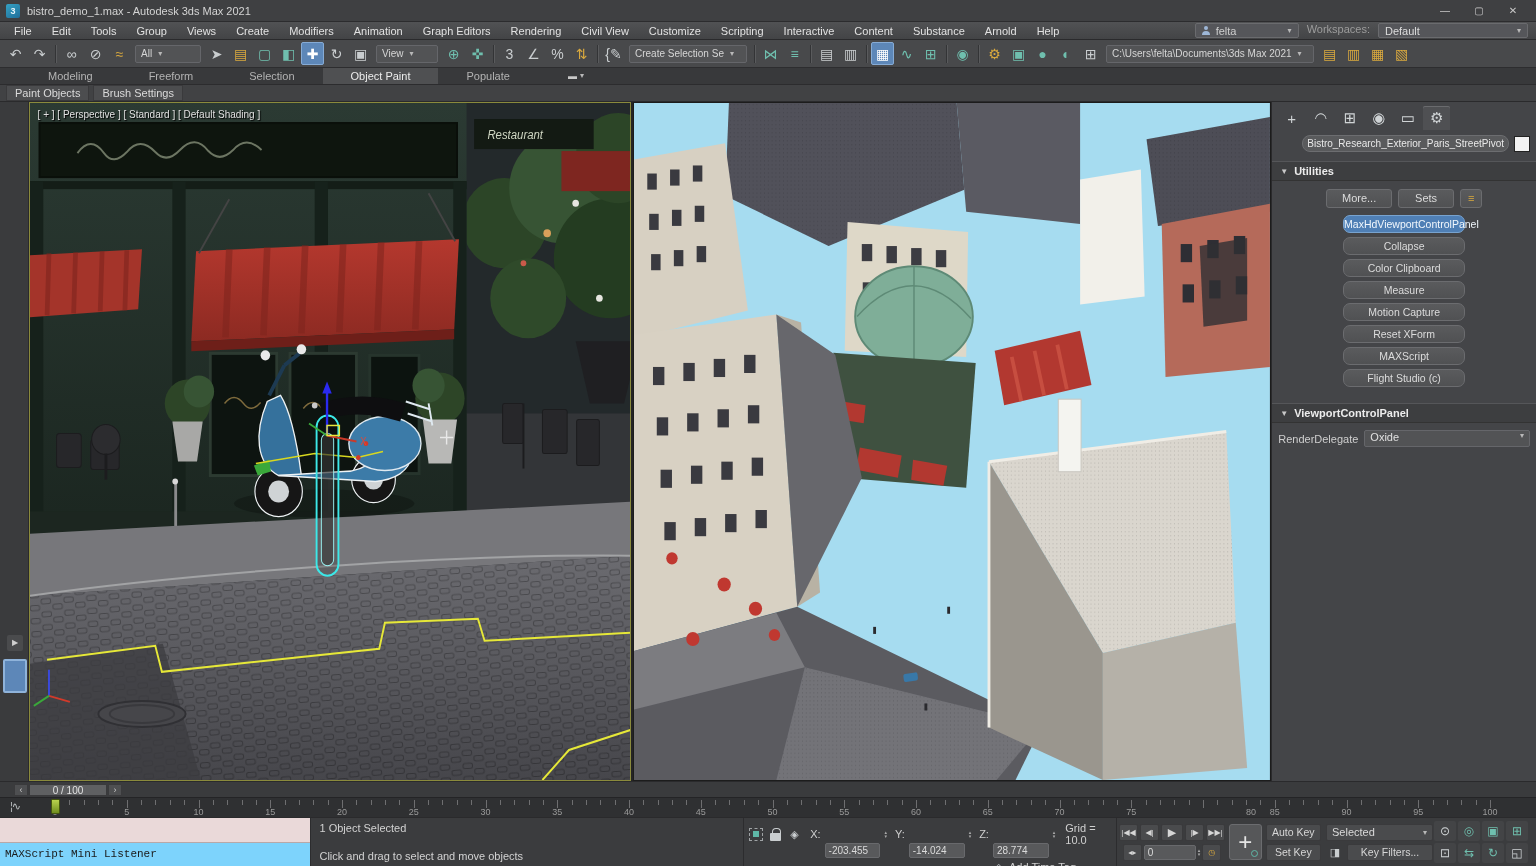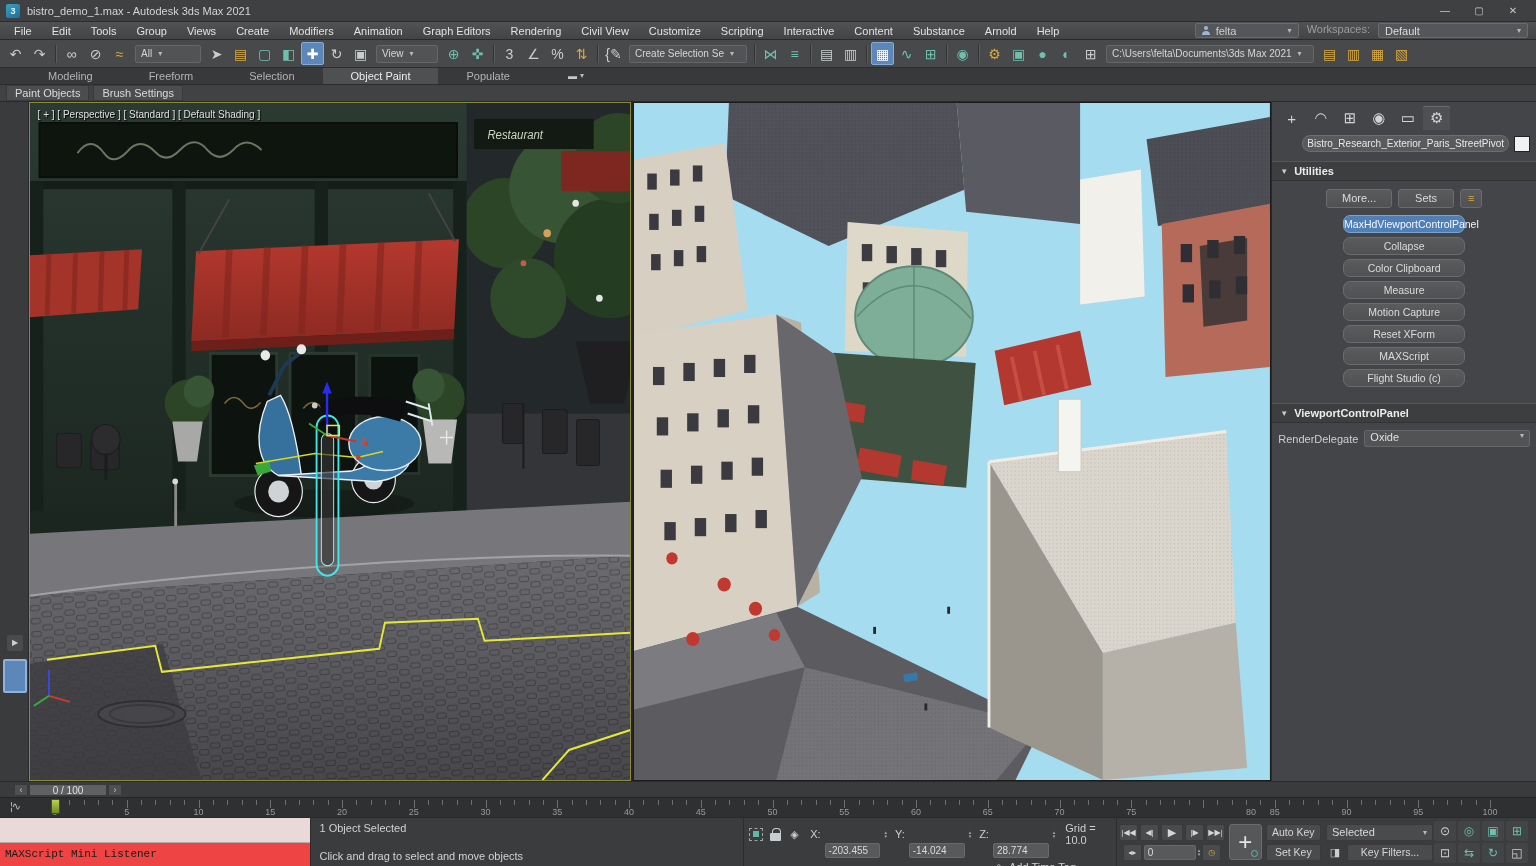--- a/index.html
+++ b/index.html
@@ -85,21 +85,21 @@
   .tick { position:absolute; top:2px; width:1px; background:#6e6e70; }
   .tick.minor { height:5px; } .tick.major { height:8px; }
   .tick-label { position:absolute; top:9px; transform:translateX(-50%); color:#9a9a9a; font-size:9px; }
   .knob { position:absolute; top:1px; width:9px; height:15px; background:linear-gradient(#b9d24e,#6f8d1e); border:1px solid #44560e; border-radius:1px; }
   .mini-curve-btn { position:absolute; left:10px; top:2px; color:#b9bdbf; font-size:11px; letter-spacing:-1px; }
 
   
   .statusbar { height:49px; background:#3b3c3e; border-top:1px solid #2a2a2c; display:flex; }
   .listener { width:326px; display:flex; flex-direction:column; border-right:1px solid #2c2c2e; }
   .listener .pink { flex:1; background:#ead9d9; border-bottom:1px solid #b8a8a8; }
-  .listener .white { flex:1; background:#ef4444; color:#1a1a1a; font-family:"Liberation Mono", monospace; font-size:11px; line-height:22px; padding:0 5px; }
+  .listener .white { flex:1; background:#7dd3fc; color:#1a1a1a; font-family:"Liberation Mono", monospace; font-size:11px; line-height:22px; padding:0 5px; }
   .prompt { width:452px; padding:4px 8px; display:flex; flex-direction:column; justify-content:space-between; border-right:1px solid #2c2c2e; }
   .prompt div { color:#d2d2d2; }
   .coord-zone { width:372px; display:flex; flex-direction:column; justify-content:center; gap:3px; padding:3px 4px; }
   .coord-row { display:flex; align-items:center; gap:4px; }
   .sb-icon { width:18px; height:16px; display:flex; align-items:center; justify-content:center; color:#c9cdcf; font-size:11px; }
   .sel-region-icon { width:14px; height:13px; border:1px dashed #9fa3a5; display:flex; align-items:center; justify-content:center; }
   .sel-region-icon i { width:6px; height:6px; background:#5fb8a8; display:block; }
   .lock-icon { position:relative; width:11px; height:13px; }
   .lock-icon::before { content:""; position:absolute; left:2px; top:0; width:7px; height:7px; border:1.5px solid #c9cdcf; border-bottom:none; border-radius:4px 4px 0 0; }
   .lock-icon::after { content:""; position:absolute; left:0; top:5px; width:11px; height:8px; background:#c9cdcf; border-radius:1px; }

